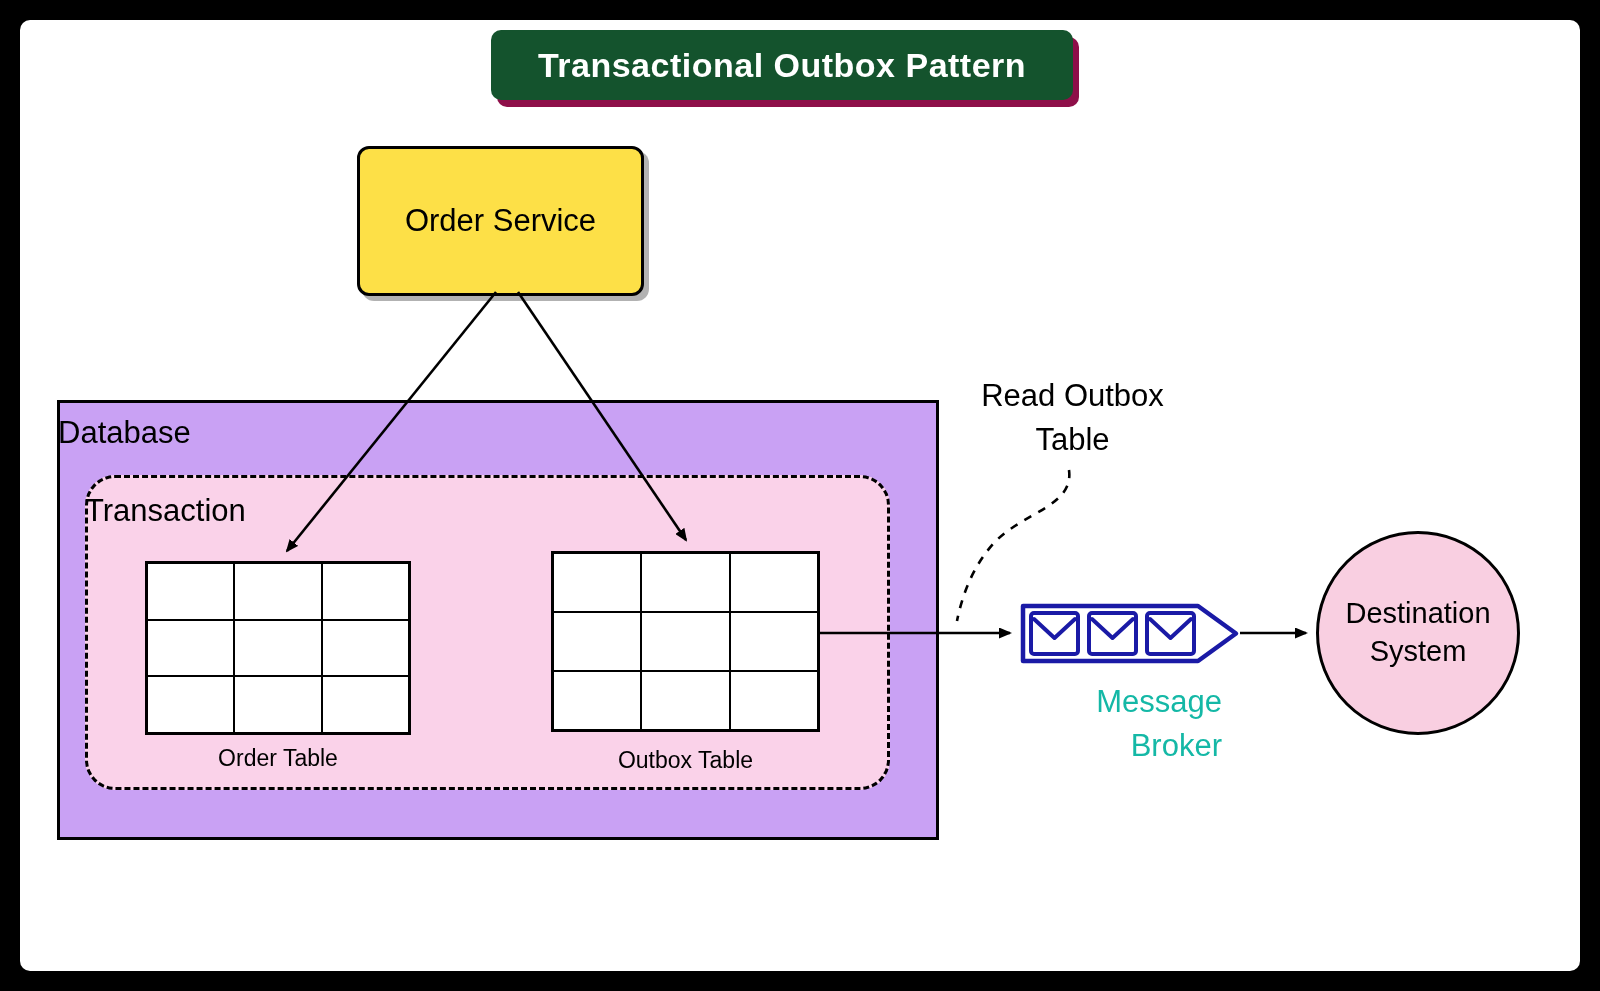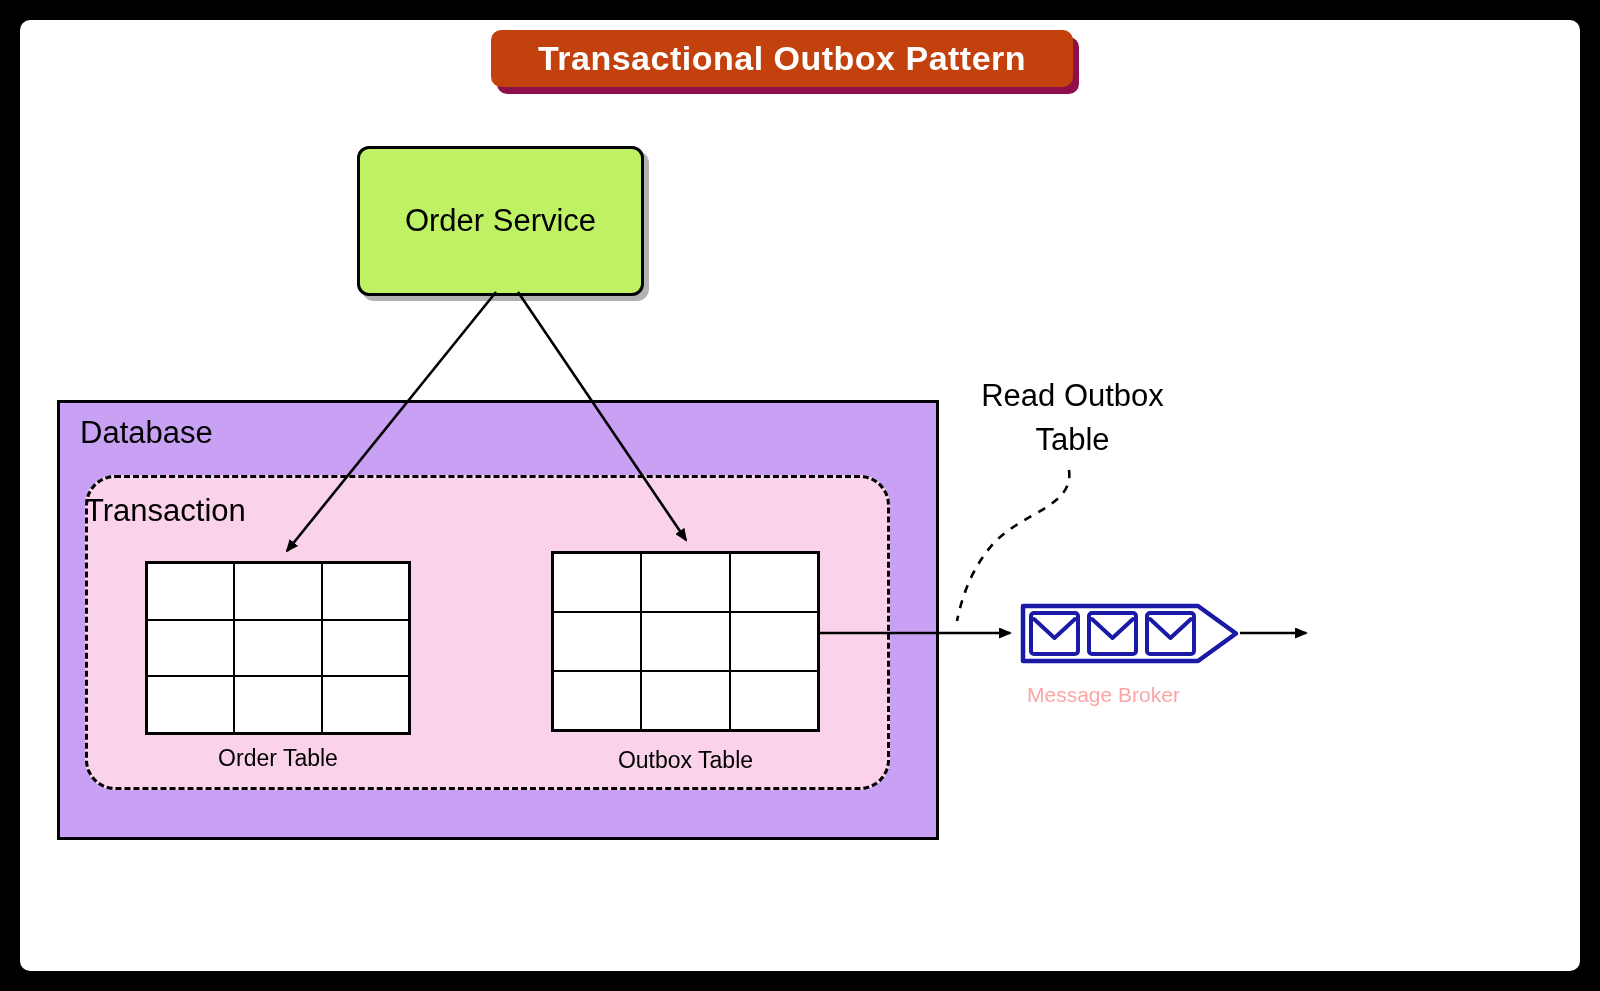--- a/index.html
+++ b/index.html
@@ -11,48 +11,48 @@
     overflow:hidden;
   }
   #stage{position:absolute;left:0;top:0;width:1600px;height:991px;}
   .canvas{
     position:absolute;left:20px;top:20px;width:1560px;height:951px;
     background:#ffffff;border-radius:10px;
   }
   .abs{position:absolute;}
 
   .title-chip{
-    left:491px;top:30px;width:582px;height:57px;
-    background:#c2410c;
+    left:491px;top:30px;width:582px;height:70px;
+    background:#14532d;
     border-radius:10px;
     box-shadow:6px 7px 0 #8e0f49;
     color:#ffffff;
     font-size:34px;font-weight:600;
     display:flex;align-items:center;justify-content:center;
     letter-spacing:0.5px;
   }
 
   .order-service{
     left:357px;top:146px;width:281px;height:144px;
-    background:#bef264;
+    background:#fde047;
     border:3px solid #000;
     border-radius:12px;
     box-shadow:5px 5px 0 rgba(0,0,0,0.30);
     display:flex;align-items:center;justify-content:center;
     font-size:31px;color:#000;
   }
 
   .database-box{
     left:57px;top:400px;width:882px;height:440px;
     background:#c9a1f4;
     border:3px solid #000;
     box-sizing:border-box;
   }
   .database-label{
-    left:80px;top:415px;
+    left:58px;top:415px;
     font-size:31px;color:#000;
   }
 
   .transaction-box{
     left:85px;top:475px;width:805px;height:315px;
     background:#fad2e9;
     border:3px dashed #000;
     border-radius:30px;
     box-sizing:border-box;
   }
@@ -80,21 +80,21 @@
   .order-caption{left:145px;top:745px;width:266px;}
   .outbox-caption{left:551px;top:747px;width:269px;}
 
   .read-outbox-label{
     left:950px;top:374px;width:245px;
     text-align:center;font-size:31px;color:#000;line-height:1.42;
   }
 
   .broker-label{
     left:1027px;top:680px;width:195px;
-    text-align:left;font-size:21px;color:#fca5a5;line-height:1.42;
+    text-align:right;font-size:31px;color:#14b8a6;line-height:1.42;
   }
 
   .destination-circle{
     left:1316px;top:531px;width:204px;height:204px;
     background:#f9cfe1;
     border:3px solid #000;
     border-radius:50%;
     box-sizing:border-box;
     display:flex;align-items:center;justify-content:center;
   }
@@ -144,20 +144,23 @@
     <div></div>
       <div></div>
       <div></div>
   </div>
   <div class="abs read-outbox-label">Read Outbox Table</div>
 
   <div class="abs table-caption outbox-caption">Outbox Table</div>
 
   <div class="abs broker-label">Message Broker</div>
 
+  <div class="abs destination-circle">
+    <span>Destination System</span>
+  </div>
 
   <svg class="overlay" width="1600" height="991" viewBox="0 0 1600 991">
     <defs>
       <marker id="arrow" markerWidth="13" markerHeight="11" refX="11" refY="5.5" orient="auto" markerUnits="userSpaceOnUse">
         <path d="M0,0 L13,5.5 L0,11 Z" fill="#000"></path>
       </marker>
     </defs>
 
     <line x1="496" y1="292" x2="287" y2="551" stroke="#000" stroke-width="2.6" marker-end="url(#arrow)"></line>
 

